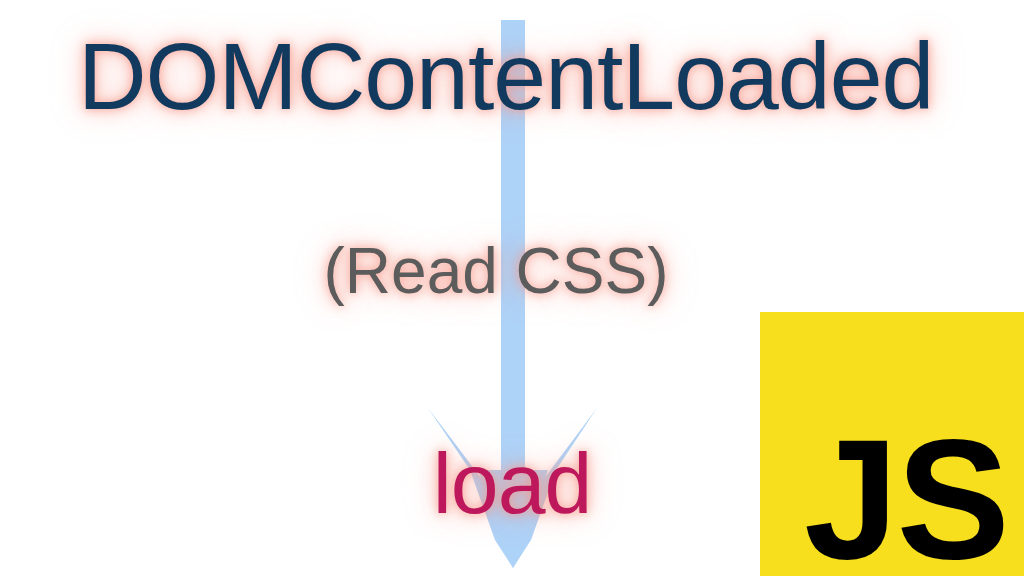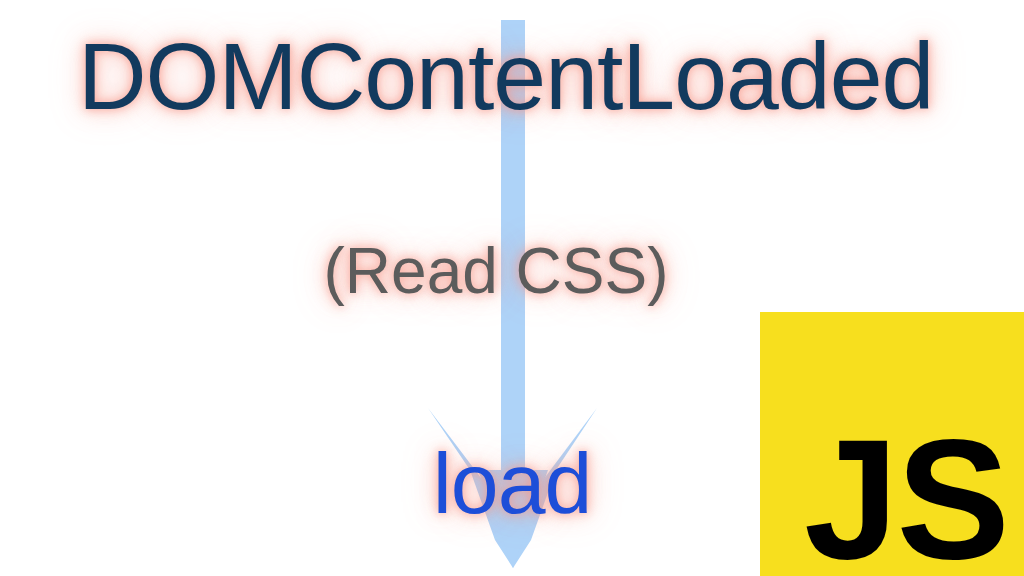--- a/index.html
+++ b/index.html
@@ -87,21 +87,21 @@
   }
   
   #subtitle-readcss span { position: relative; left: 2px; }
 
   #label-load {
     left: 0;
     top: 440px;
     width: 1024px;
     text-align: center;
     font-size: 86px;
-    color: #1d4ed8;
+    color: #be185d;
     letter-spacing: -1px;
     text-shadow:
       0 0 10px rgba(248, 150, 135, 0.85),
       0 0 20px rgba(248, 150, 135, 0.55),
       0 0 34px rgba(248, 150, 135, 0.35);
   }
   #label-load span { position: relative; left: 0px; }
 </style>
 </head>
 <body>

